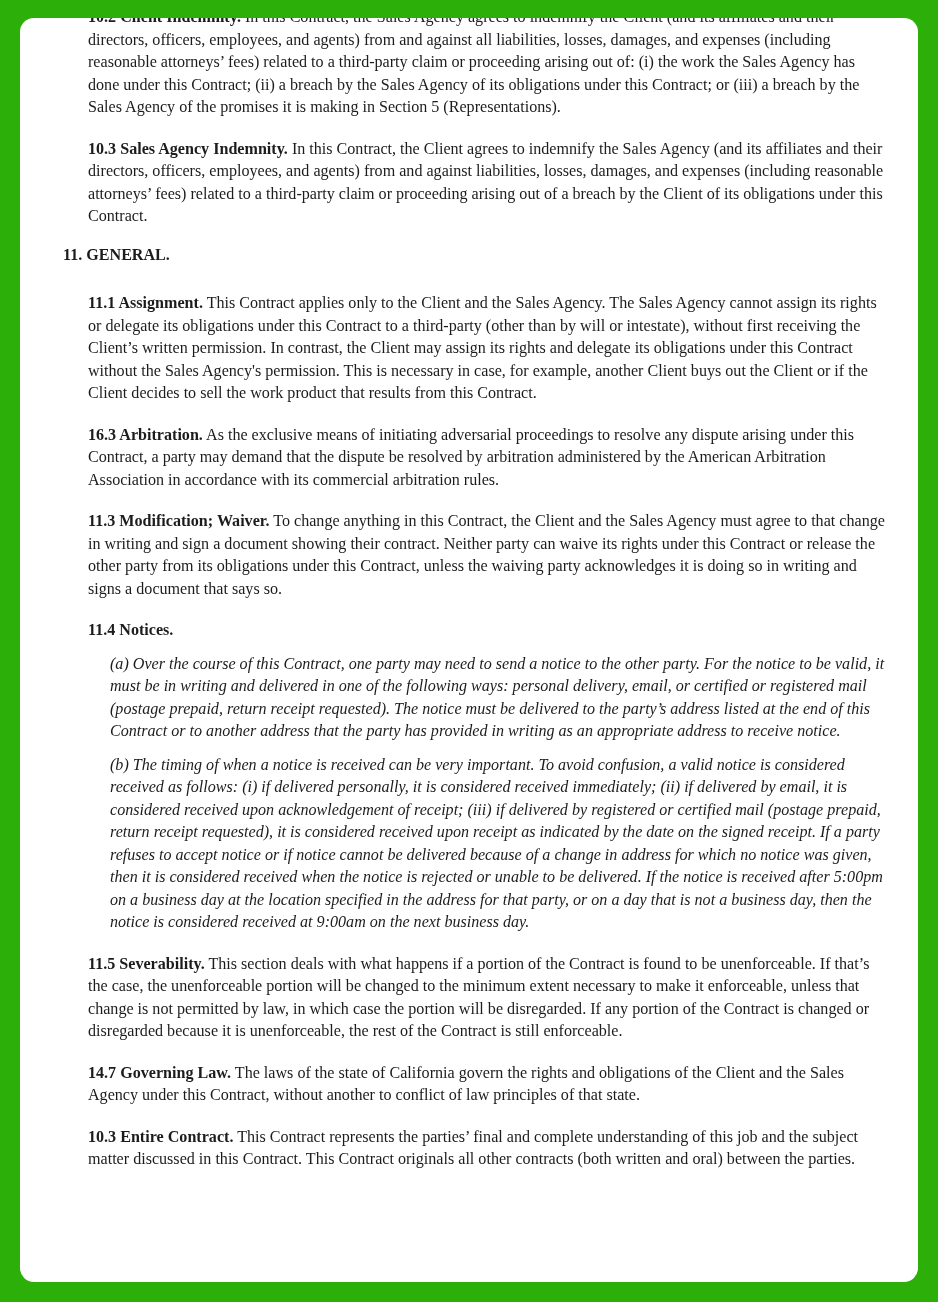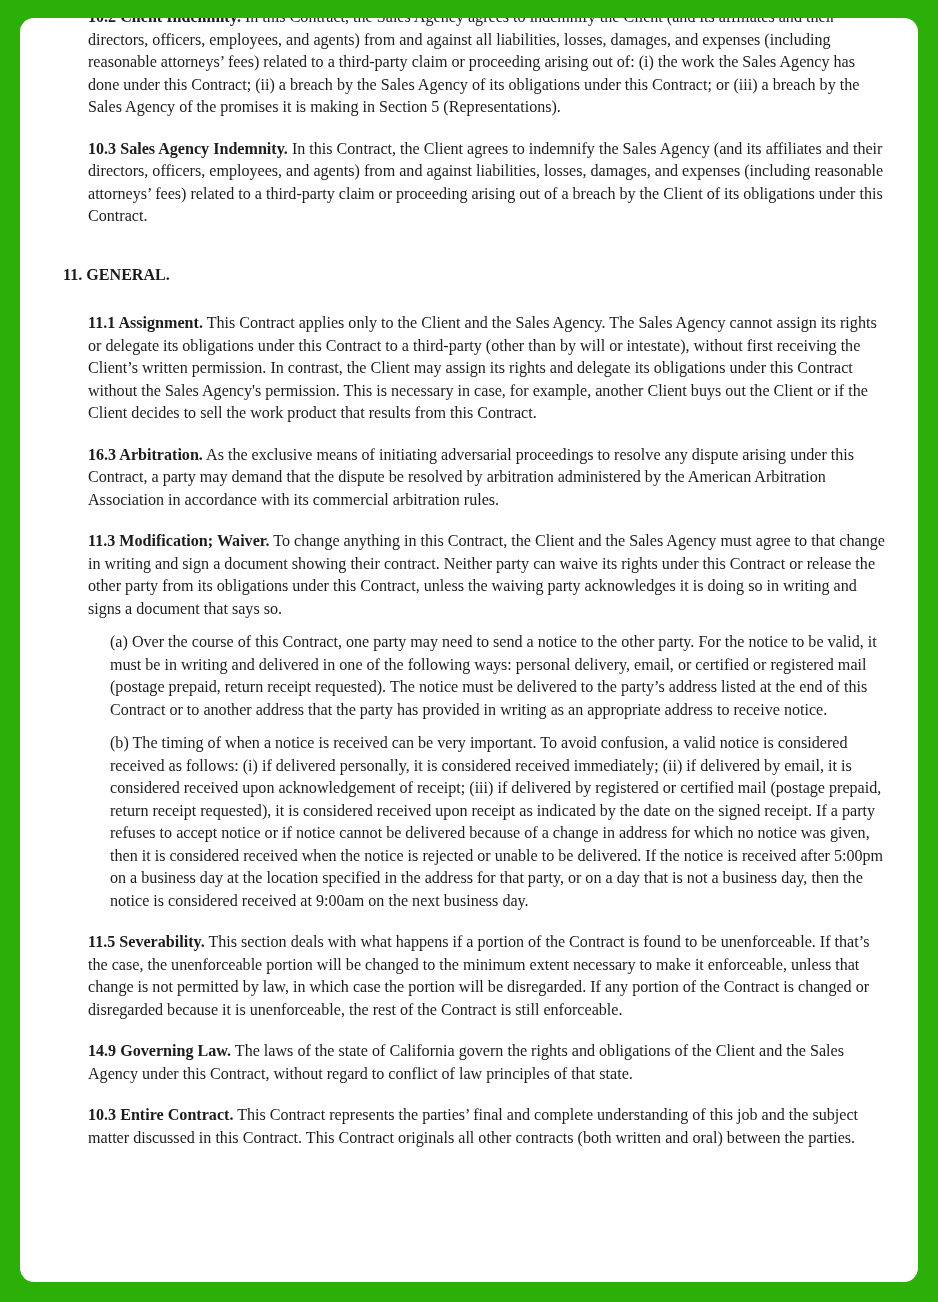--- a/index.html
+++ b/index.html
@@ -64,24 +64,24 @@
   }
   .lvl-body {            
     margin-left: 25px;
     padding-right: 15px;
   }
   .lvl-sub {             
     margin-left: 47px;
     padding-right: 15px;
   }
 
-  .gap-sm { margin-top: 11px; }
+  .gap-sm { margin-top: 11px; font-style: italic; }
   .gap-md { margin-top: 19px; }
   .gap-lg { margin-top: 26px; }
-  .gap-xl { margin-top: 36px; }
+  .gap-xl { margin-top: 16px; }
 
   b, .run-head {
     font-weight: bold;
   }
 
   .section-title {
     font-weight: bold;
     font-size: 16.1px;
   }
 </style>
@@ -98,28 +98,29 @@
         <p class="lvl-body gap-md"><b class="run-head">10.3 Sales Agency Indemnity.</b><span> In this Contract, the Client agrees to indemnify the Sales Agency (and its affiliates and their directors, officers, employees, and agents) from and against liabilities, losses, damages, and expenses (including reasonable attorneys’ fees) related to a third-party claim or proceeding arising out of a breach by the Client of its obligations under this Contract.</span></p>
 
         <p class="lvl-head section-title gap-xl">11. GENERAL.</p>
 
         <p class="lvl-body gap-lg"><b class="run-head">11.1 Assignment.</b><span> This Contract applies only to the Client and the Sales Agency. The Sales Agency cannot assign its rights or delegate its obligations under this Contract to a third-party (other than by will or intestate), without first receiving the Client’s written permission. In contrast, the Client may assign its rights and delegate its obligations under this Contract without the Sales Agency's permission. This is necessary in case, for example, another Client buys out the Client or if the Client decides to sell the work product that results from this Contract.</span></p>
 
         <p class="lvl-body gap-md"><b class="run-head">16.3 Arbitration.</b><span> As the exclusive means of initiating adversarial proceedings to resolve any dispute arising under this Contract, a party may demand that the dispute be resolved by arbitration administered by the American Arbitration Association in accordance with its commercial arbitration rules.</span></p>
 
         <p class="lvl-body gap-md"><b class="run-head">11.3 Modification; Waiver.</b><span> To change anything in this Contract, the Client and the Sales Agency must agree to that change in writing and sign a document showing their contract. Neither party can waive its rights under this Contract or release the other party from its obligations under this Contract, unless the waiving party acknowledges it is doing so in writing and signs a document that says so.</span></p>
 
+        <p class="lvl-body gap-md"><b class="run-head">11.4 Notices.</b><span></span></p>
 
         <p class="lvl-sub gap-sm">(a) Over the course of this Contract, one party may need to send a notice to the other party. For the notice to be valid, it must be in writing and delivered in one of the following ways: personal delivery, email, or certified or registered mail (postage prepaid, return receipt requested). The notice must be delivered to the party’s address listed at the end of this Contract or to another address that the party has provided in writing as an appropriate address to receive notice.</p>
 
         <p class="lvl-sub gap-sm">(b) The timing of when a notice is received can be very important. To avoid confusion, a valid notice is considered received as follows: (i) if delivered personally, it is considered received immediately; (ii) if delivered by email, it is considered received upon acknowledgement of receipt; (iii) if delivered by registered or certified mail (postage prepaid, return receipt requested), it is considered received upon receipt as indicated by the date on the signed receipt. If a party refuses to accept notice or if notice cannot be delivered because of a change in address for which no notice was given, then it is considered received when the notice is rejected or unable to be delivered. If the notice is received after 5:00pm on a business day at the location specified in the address for that party, or on a day that is not a business day, then the notice is considered received at 9:00am on the next business day.</p>
 
         <p class="lvl-body gap-md"><b class="run-head">11.5 Severability.</b><span> This section deals with what happens if a portion of the Contract is found to be unenforceable. If that’s the case, the unenforceable portion will be changed to the minimum extent necessary to make it enforceable, unless that change is not permitted by law, in which case the portion will be disregarded. If any portion of the Contract is changed or disregarded because it is unenforceable, the rest of the Contract is still enforceable.</span></p>
 
 
-        <p class="lvl-body gap-md"><b class="run-head">14.9 Governing Law.</b><span> The laws of the state of California govern the rights and obligations of the Client and the Sales Agency under this Contract, without regard to conflict of law principles of that state.</span></p>
+        <p class="lvl-body gap-md"><b class="run-head">14.7 Governing Law.</b><span> The laws of the state of California govern the rights and obligations of the Client and the Sales Agency under this Contract, without another to conflict of law principles of that state.</span></p>
 
         <p class="lvl-body gap-md"><b class="run-head">10.3 Entire Contract.</b><span> This Contract represents the parties’ final and complete understanding of this job and the subject matter discussed in this Contract. This Contract originals all other contracts (both written and oral) between the parties.</span></p>
 
       </div>
     </div>
   </div>
 </div>
 
 </body></html>

